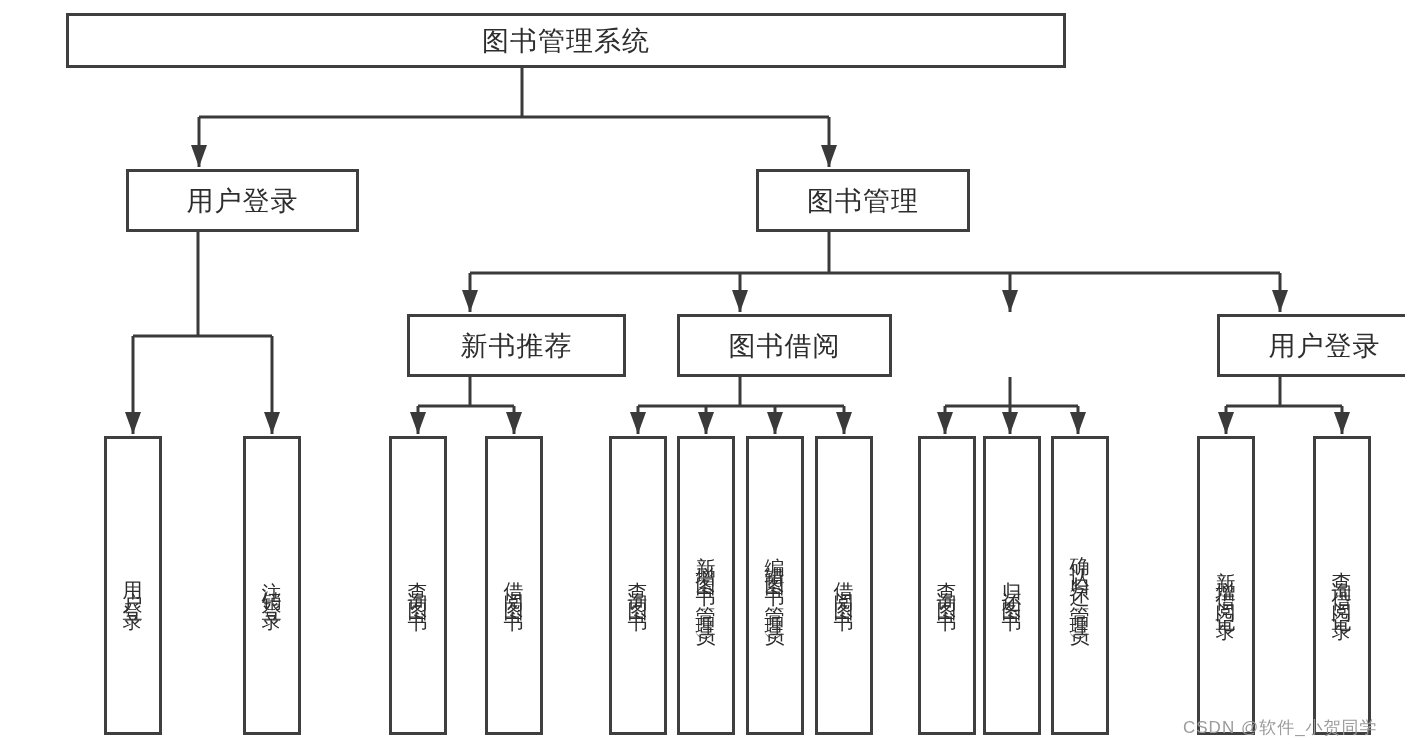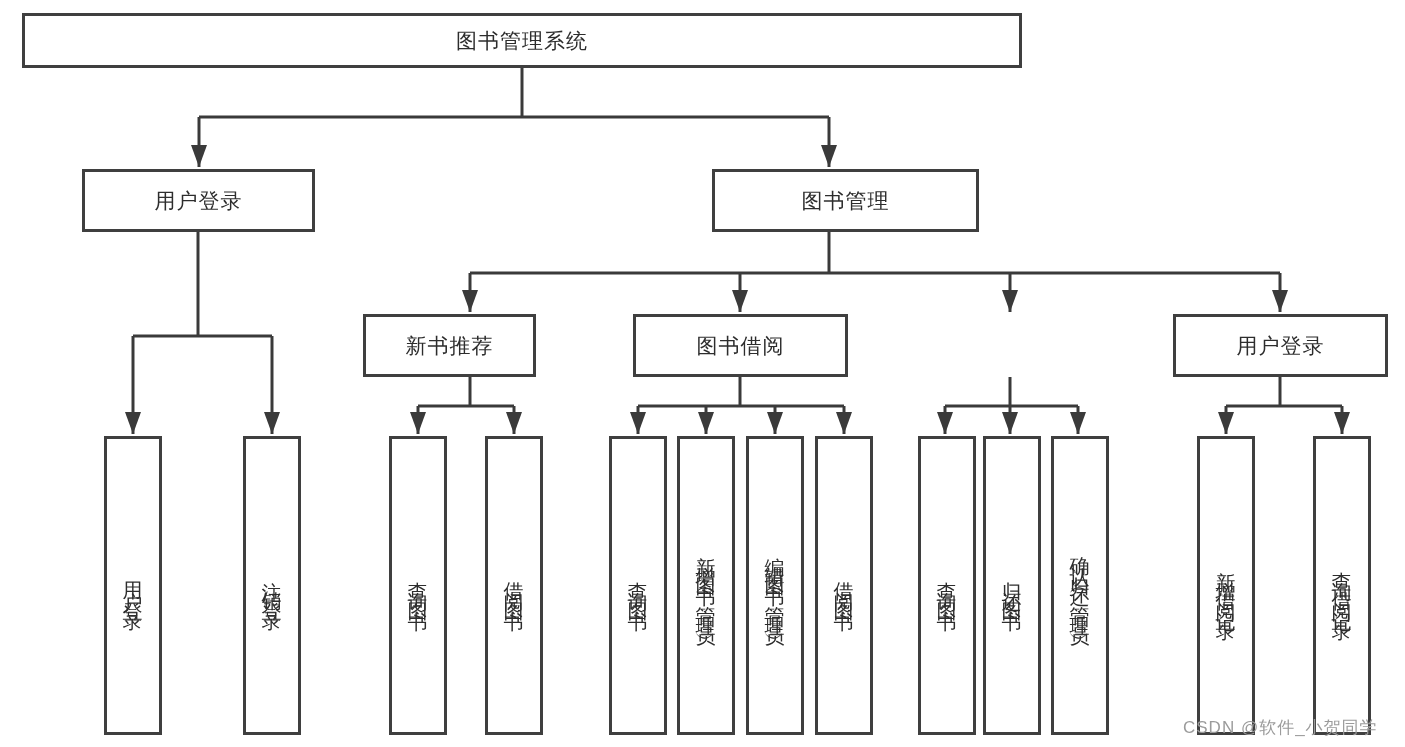--- a/index.html
+++ b/index.html
@@ -19,21 +19,21 @@
   .box {
     position: absolute;
     box-sizing: border-box;
     border: 3px solid #3f3f3f;
     background: #ffffff;
     display: flex;
     align-items: center;
     justify-content: center;
     color: #2d2d2d;
   }
-  .box-h { font-size: 21px; letter-spacing: 1px; }
+  .box-h { font-size: 27px; letter-spacing: 1px; margin-left: 44px; }
   .box-v { font-size: 20px; }
   .box-v .lbl {
     writing-mode: vertical-rl;
     text-orientation: mixed;
     letter-spacing: 10px;
     line-height: 1;
     white-space: nowrap;
   }
   .watermark {
     position: absolute;
@@ -113,25 +113,25 @@
     </g>
   </svg>
 
   <div class="box box-h" style="left:22px;top:13px;width:1000px;height:55px">
     <span class="lbl">图书管理系统</span>
   </div>
 
   <div class="box box-h" style="left:82px;top:169px;width:233px;height:63px">
     <span class="lbl">用户登录</span>
   </div>
-  <div class="box box-h" style="left:712px;top:169px;width:267px;height:63px">
+  <div class="box box-h" style="left:712px;top:169px;width:214px;height:63px">
     <span class="lbl">图书管理</span>
   </div>
 
-  <div class="box box-h" style="left:363px;top:314px;width:173px;height:63px">
+  <div class="box box-h" style="left:363px;top:314px;width:219px;height:63px">
     <span class="lbl">新书推荐</span>
   </div>
   <div class="box box-h" style="left:633px;top:314px;width:215px;height:63px">
     <span class="lbl">图书借阅</span>
   </div>
   <div class="box box-h" style="left:1173px;top:314px;width:215px;height:63px">
     <span class="lbl">用户登录</span>
   </div>
 
   <div class="box box-v" style="left:104px;top:436px;width:58px;height:299px">

